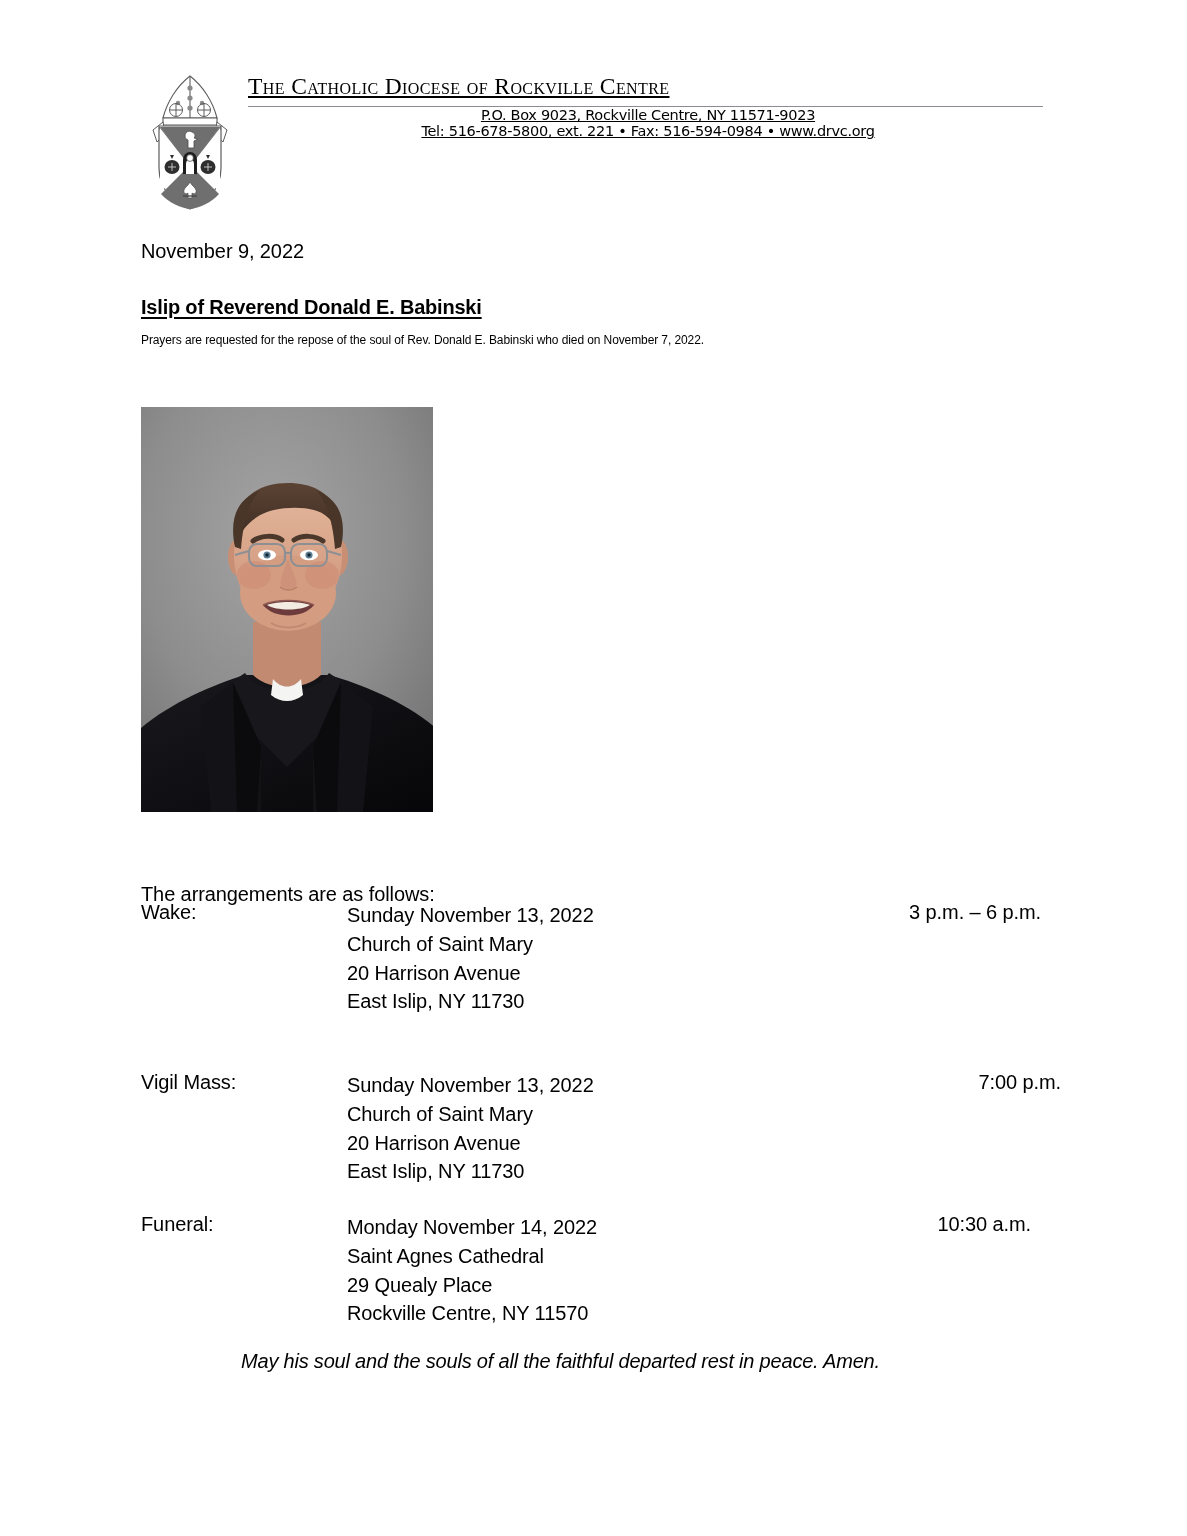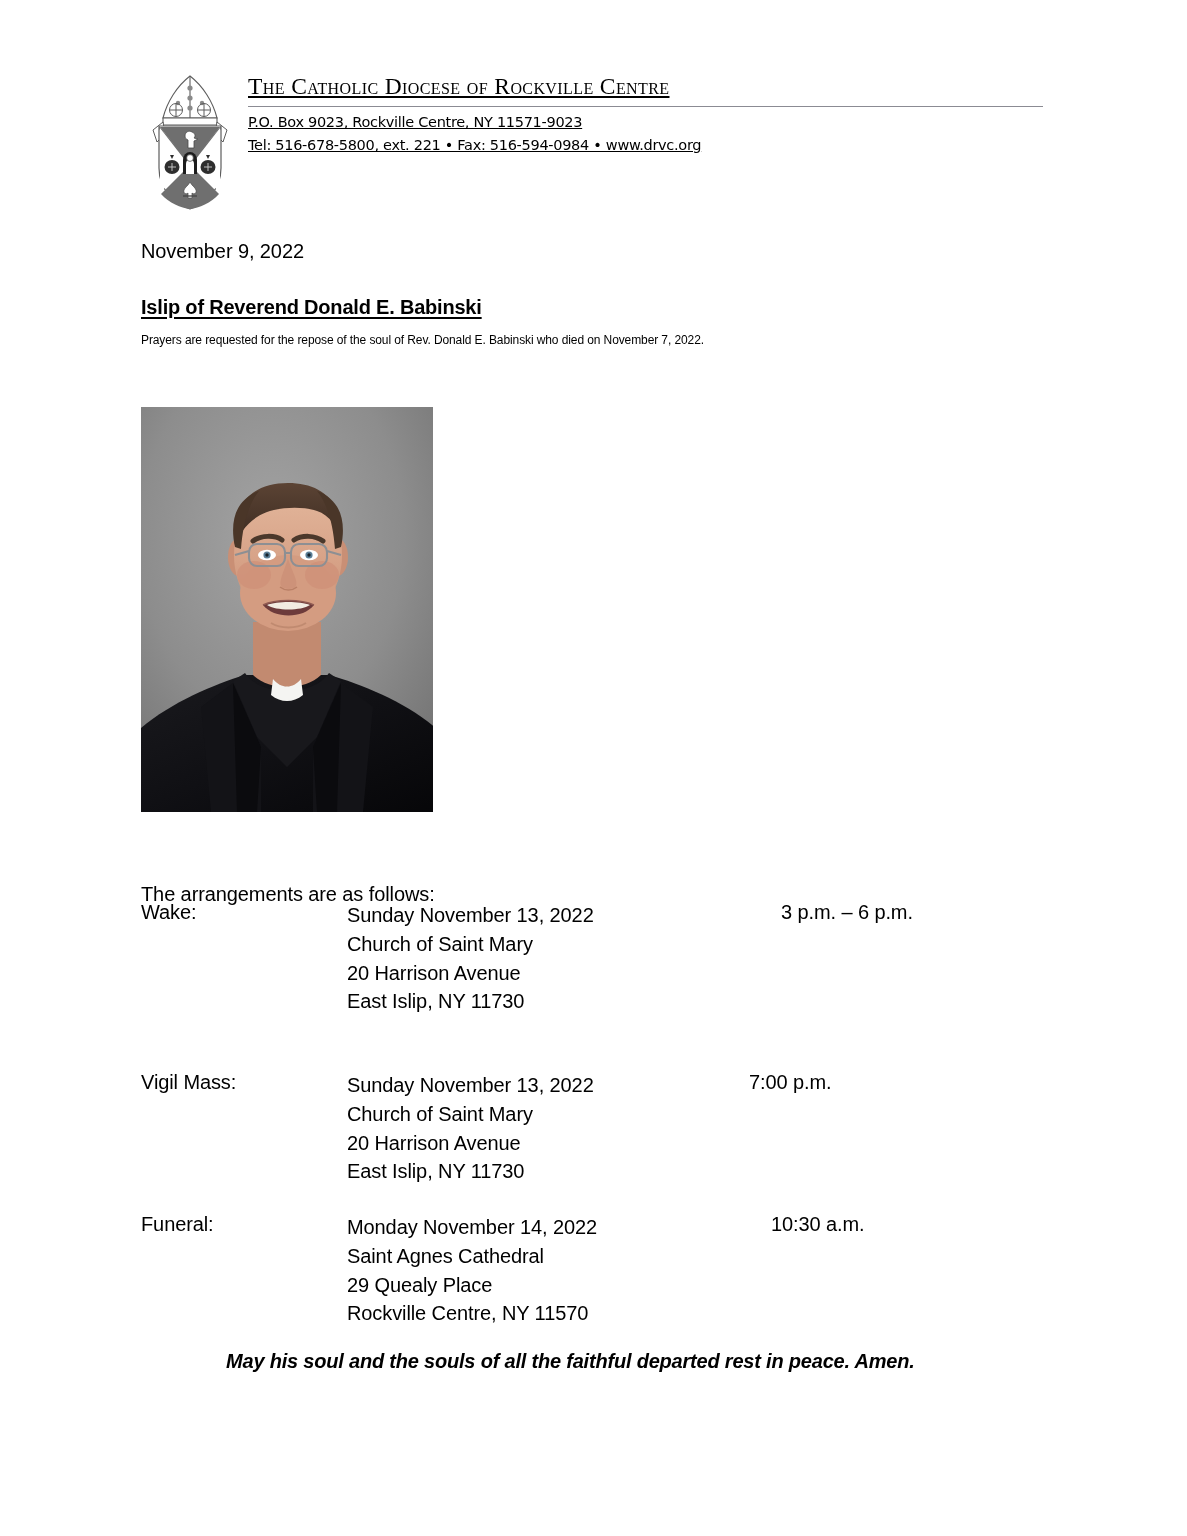--- a/index.html
+++ b/index.html
@@ -56,22 +56,23 @@
   .lh-office {
     font-family: "DejaVu Sans", sans-serif;
     font-weight: bold;
     font-size: 14.5px;
     margin-top: 10px;
     letter-spacing: -0.2px;
   }
   .lh-line {
     font-family: "DejaVu Sans", sans-serif;
     font-size: 14.5px;
-    margin-top: 7px;
+    margin-top: 0;
     letter-spacing: -0.3px;
+    text-align: center;
   }
 
   
   .doc-date {
     position: absolute;
     left: 141px;
     top: 240px;
     font-size: 20px;
     letter-spacing: -0.1px;
   }
@@ -131,37 +132,37 @@
     position: absolute;
     left: 206px;
     top: 0;
     line-height: 28.8px;
     letter-spacing: -0.1px;
   }
   .block .time {
     position: absolute;
     top: 0;
     width: 260px;
-    text-align: left;
+    text-align: right;
     letter-spacing: -0.1px;
   }
   #block-wake   { top: 901px; }
   #block-vigil  { top: 1071px; }
   #block-funeral{ top: 1213px; }
   #block-wake    .time { left: 640px; }
-  #block-vigil   .time { left: 608px; }
+  #block-vigil   .time { left: 660px; }
   #block-funeral .time { left: 630px; }
 
   .closing {
     position: absolute;
-    left: 226px;
+    left: 241px;
     top: 1350px;
     font-size: 20px;
     font-style: italic;
-    font-weight: 700;
+    font-weight: 400;
     letter-spacing: -0.2px;
   }
 </style>
 </head>
 <body>
 
 <div class="letterhead">
 
   <div class="crest">
     <svg viewBox="0 0 86 140" width="86" height="140" aria-hidden="true">

